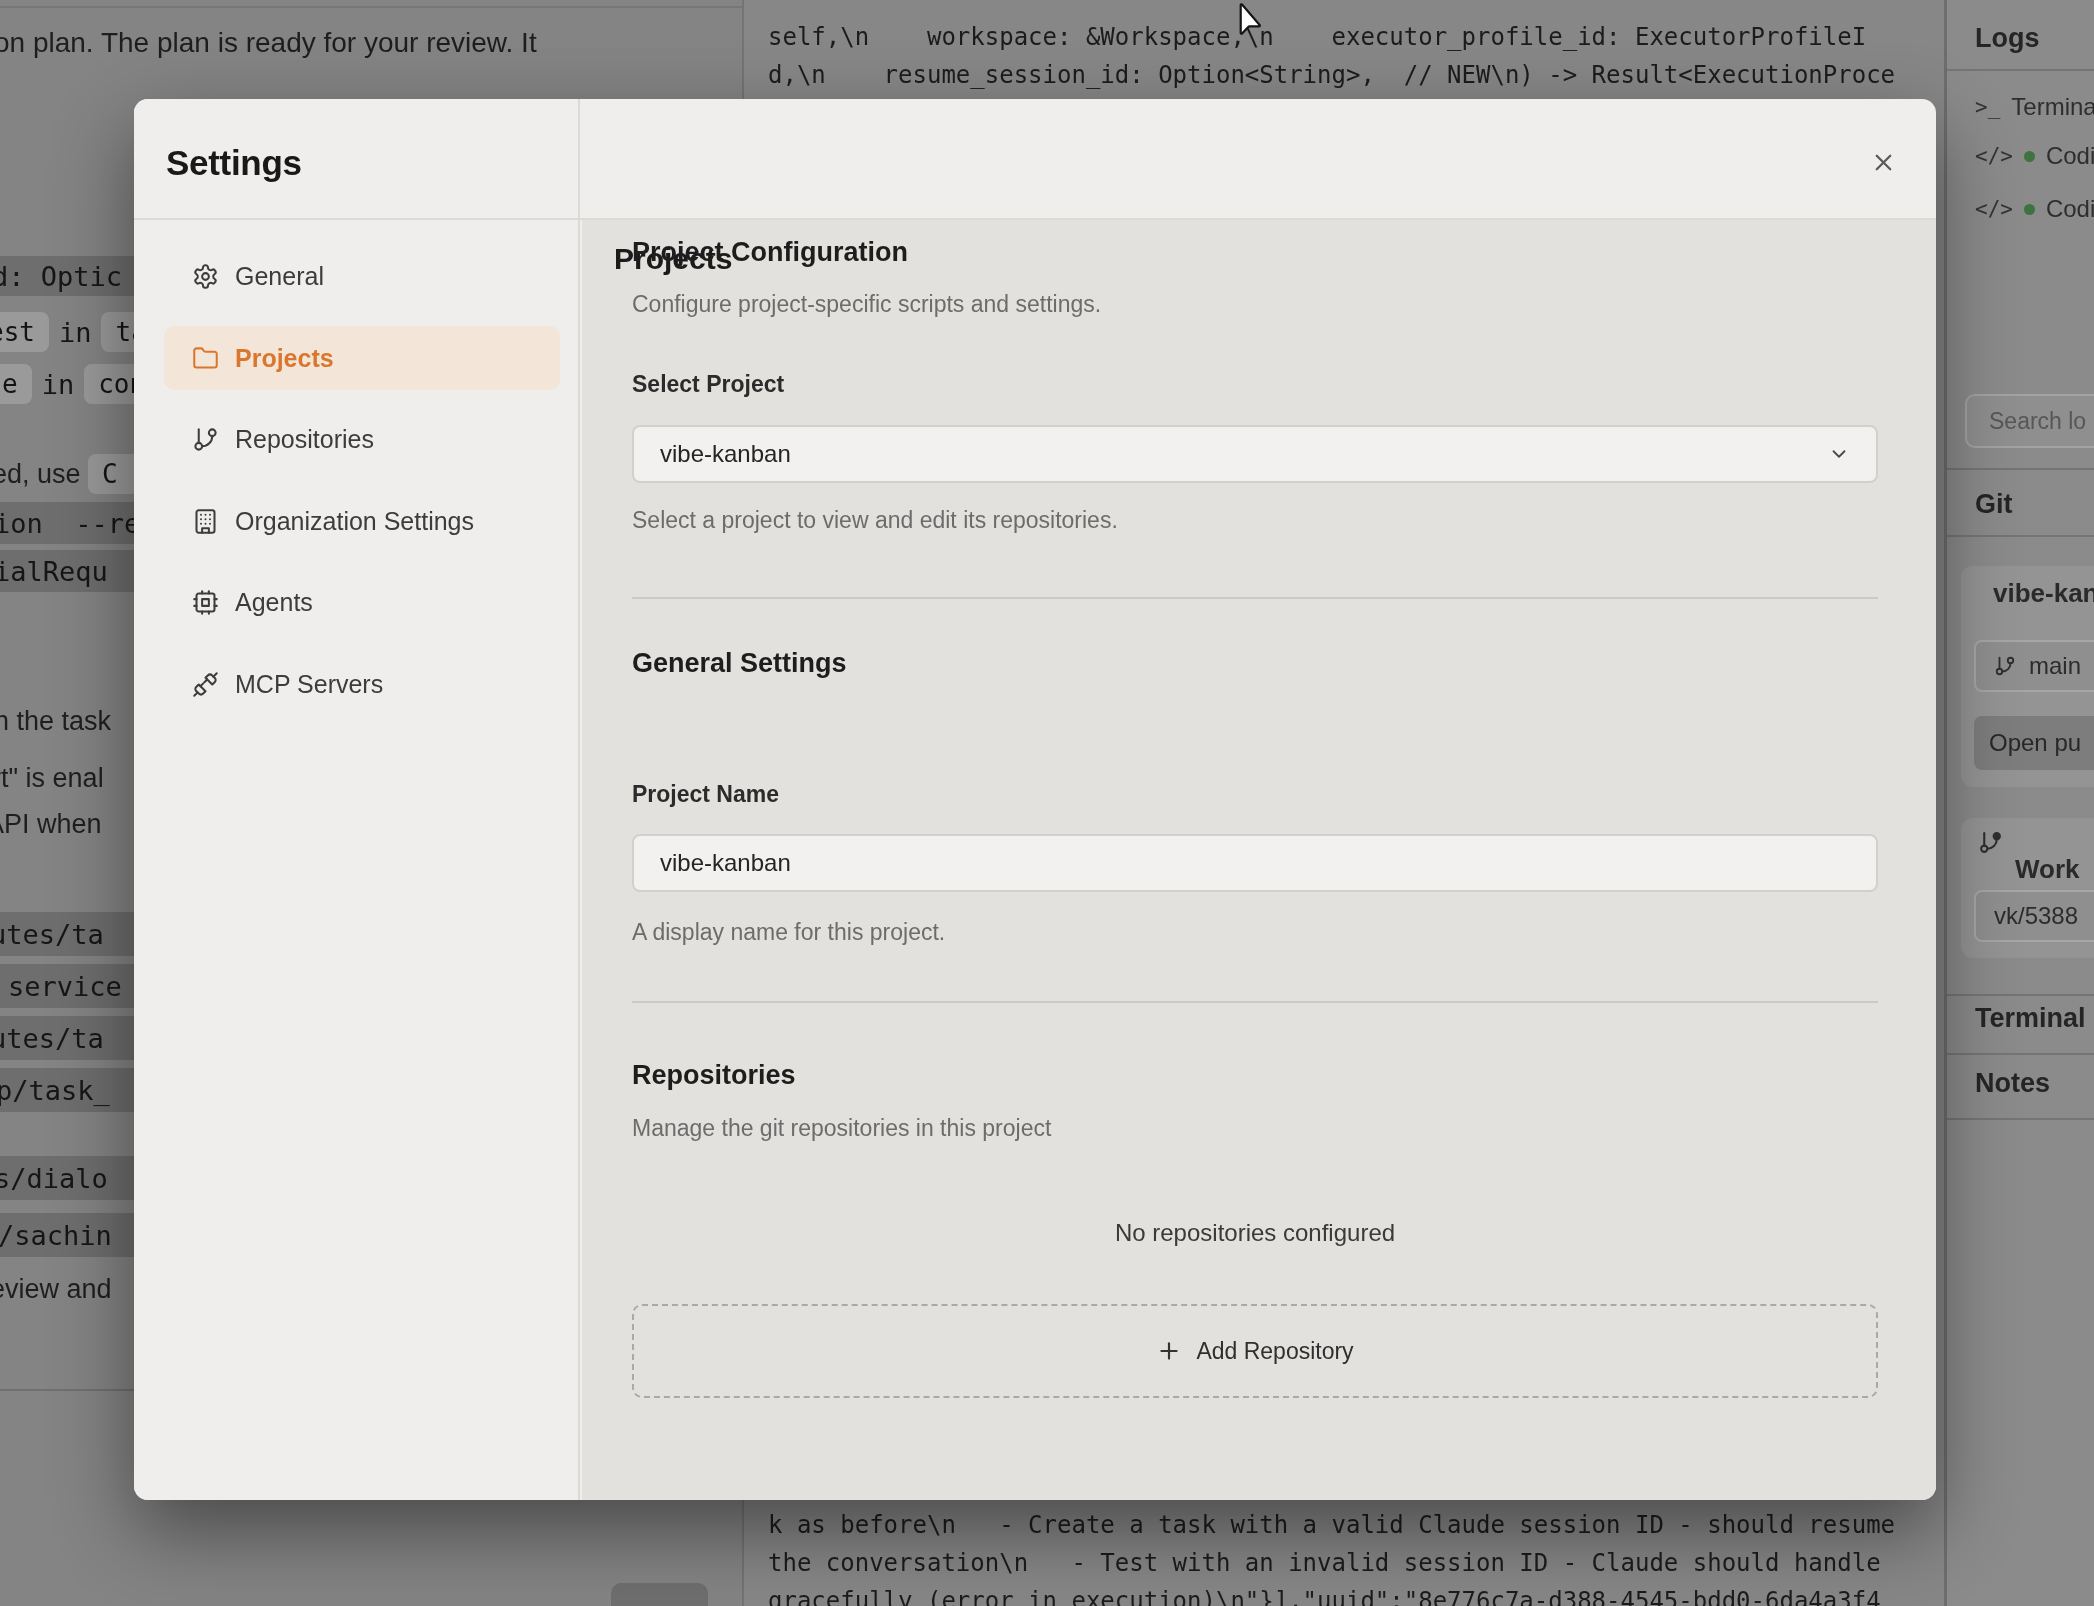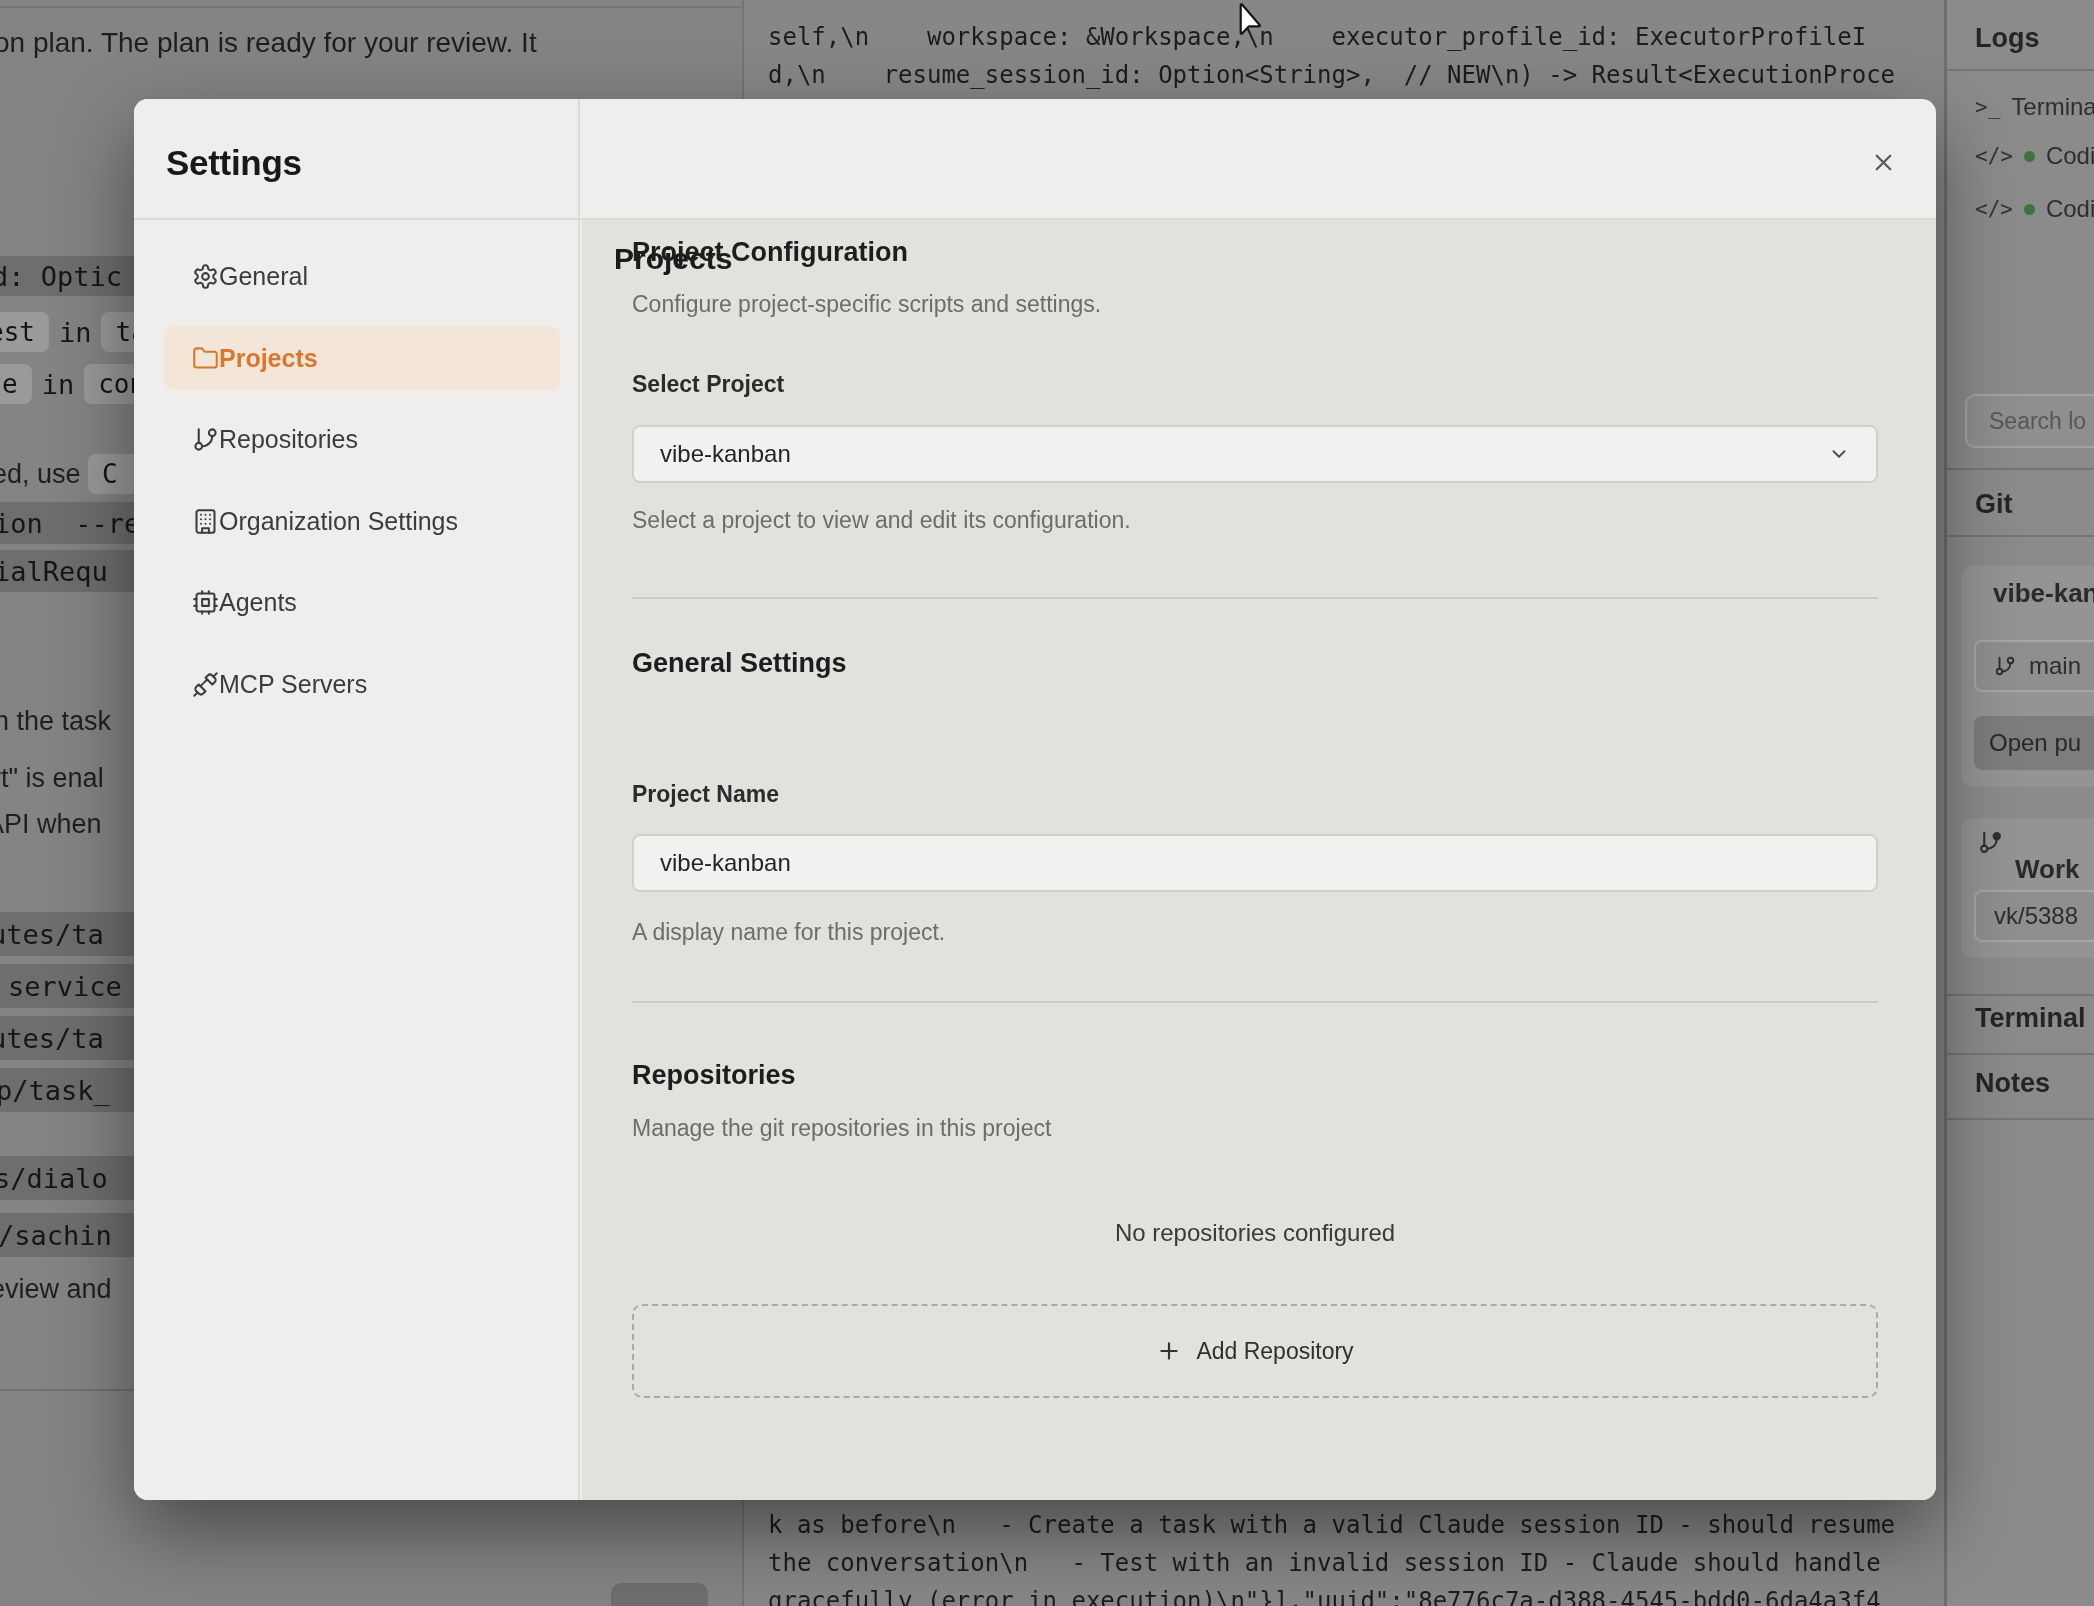--- a/index.html
+++ b/index.html
@@ -52,21 +52,21 @@
 
   
   .modal{position:absolute;left:134px;top:99px;width:1802px;height:1401px;background:#efeeec;
          border-radius:14px;box-shadow:0 30px 80px rgba(0,0,0,.45);overflow:hidden;z-index:30;}
   .m-sidebar{position:absolute;left:0;top:0;width:446px;height:100%;background:#efeeec;
              border-right:2px solid #dcdad7;box-sizing:border-box;}
   .m-header-div{position:absolute;left:0;top:119px;width:100%;height:2px;background:#dcdad7;}
   .m-content-bg{position:absolute;left:448px;top:121px;right:0;bottom:0;background:#e3e1de;}
   .settings-title{position:absolute;left:32px;top:44px;font-size:35px;font-weight:bold;color:#191919;letter-spacing:-0.3px;}
   .nav-item{position:absolute;left:30px;width:396px;height:64px;border-radius:10px;display:flex;align-items:center;
-            padding-left:28px;box-sizing:border-box;font-size:25px;color:#3c3c3c;cursor:pointer;}
+            gap:16px;padding-left:28px;box-sizing:border-box;font-size:25px;color:#3c3c3c;cursor:pointer;}
   .nav-item.active{background:#f3e5d8;color:#d9772f;font-weight:bold;}
   .nav-icon{flex:0 0 auto;display:flex;}
   .panel-title{position:absolute;left:480px;top:143px;font-size:30px;font-weight:bold;color:#1b1b1b;}
   .close-btn{position:absolute;left:1730px;top:44px;width:38px;height:38px;display:flex;align-items:center;
              justify-content:center;color:#5a5a5a;cursor:pointer;}
   .c-h2{position:absolute;left:498px;width:1246px;font-size:27px;font-weight:bold;color:#1d1d1d;}
   .c-sub{position:absolute;left:498px;width:1246px;font-size:23px;color:#6c6c6c;}
   .c-label{position:absolute;left:498px;width:1246px;font-size:23px;font-weight:bold;color:#2b2b2b;}
   .c-div{position:absolute;left:498px;width:1246px;height:2px;background:#cccac7;}
   .field{position:absolute;left:498px;width:1246px;height:58px;box-sizing:border-box;background:#f2f1ef;
@@ -315,21 +315,21 @@
 
     <div class="c-h2" style="top:138px;">Project Configuration</div>
     <div class="c-sub" style="top:192px;">Configure project-specific scripts and settings.</div>
     <div class="c-label" style="top:272px;">Select Project</div>
     <div class="field select-field" style="top:326px;">
       <span>vibe-kanban</span>
       <svg viewBox="0 0 24 24" width="22" height="22" fill="none" stroke="#4a4a4a" stroke-width="2" stroke-linecap="round" stroke-linejoin="round">
           <path d="m6 9 6 6 6-6"></path>
         </svg>
     </div>
-    <div class="c-sub" style="top:408px;">Select a project to view and edit its configuration.</div>
+    <div class="c-sub" style="top:408px;">Select a project to view and edit its repositories.</div>
     <div class="c-div" style="top:498px;"></div>
 
     <div class="c-h2" style="top:549px;">General Settings</div>
     <div class="c-label" style="top:682px;">Project Name</div>
     <input class="field" style="top: 735px;" type="text" value="vibe-kanban">
     <div class="c-sub" style="top:820px;">A display name for this project.</div>
     <div class="c-div" style="top:902px;"></div>
 
     <div class="c-h2" style="top:961px;">Repositories</div>
     <div class="c-sub" style="top:1016px;">Manage the git repositories in this project</div>

